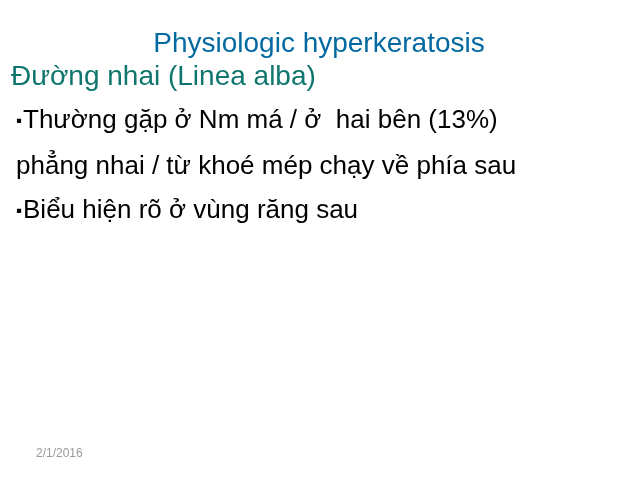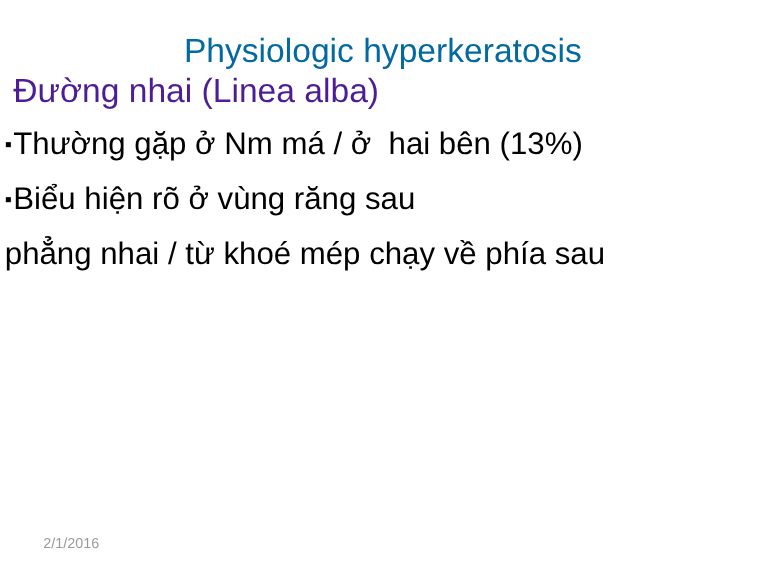--- a/index.html
+++ b/index.html
@@ -22,27 +22,27 @@
     line-height: 32px;
     color: #0369a1;
     white-space: pre-wrap;
   }
   .slide-subtitle {
     position: absolute;
     top: 60px;
     left: 11px;
     font-size: 28px;
     line-height: 32px;
-    color: #4c1d95;
+    color: #0f766e;
     white-space: pre-wrap;
   }
   .body-text {
     position: absolute;
     top: 97px;
-    left: 4px;
+    left: 16px;
     right: 8px;
     font-size: 26px;
     line-height: 44px;
     color: #000000;
   }
   .body-line {
     white-space: pre-wrap;
   }
   .bullet-glyph {
     font-size: 17px;
@@ -68,21 +68,21 @@
 
   <div class="slide-title">Physiologic hyperkeratosis</div>
 
   <div class="slide-subtitle">Đường nhai (Linea alba)</div>
 
   <div class="body-text">
 
     <div class="body-line"><span class="bullet-glyph">▪</span><span>Thường gặp ở Nm má / ở  hai bên (13%)</span></div>
 
 
+    <div class="body-line wrap-line"><span>phẳng nhai / từ khoé mép chạy về phía sau</span></div>
+
     <div class="body-line"><span class="bullet-glyph">▪</span><span>Biểu hiện rõ ở vùng răng sau</span></div>
-
-    <div class="body-line wrap-line"><span>phẳng nhai / từ khoé mép chạy về phía sau</span></div>
 
   </div>
 
   <div class="footer-date">2/1/2016</div>
 
 </div>
 
 </body></html>

